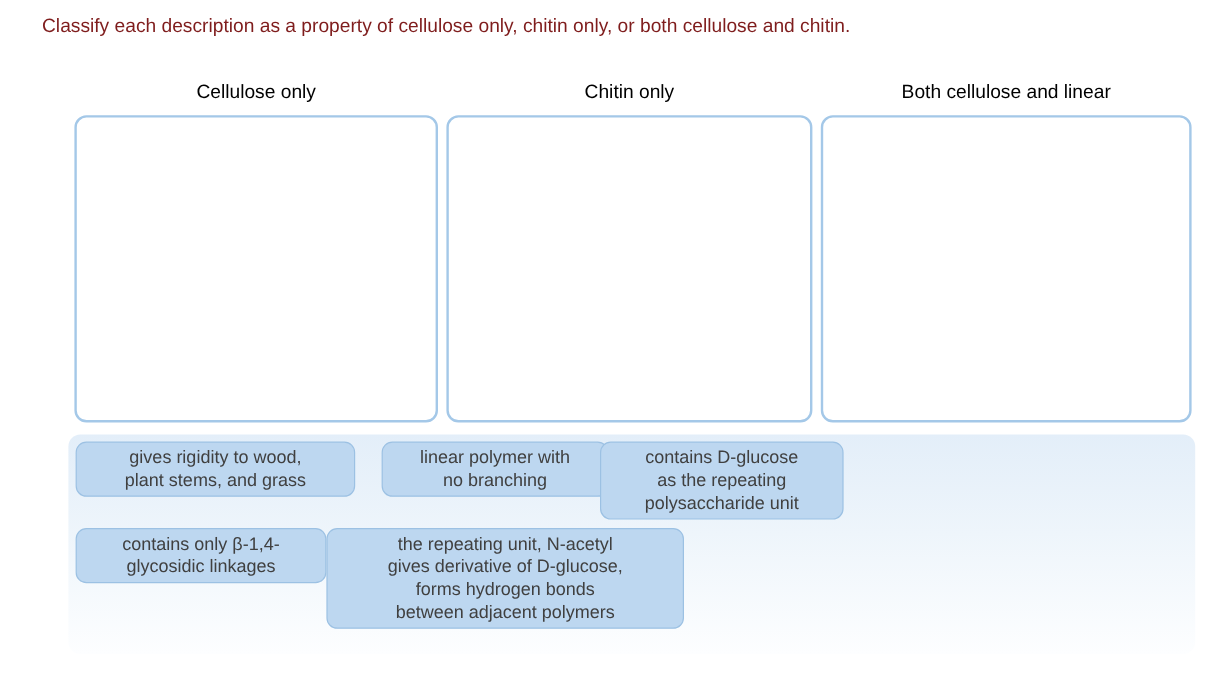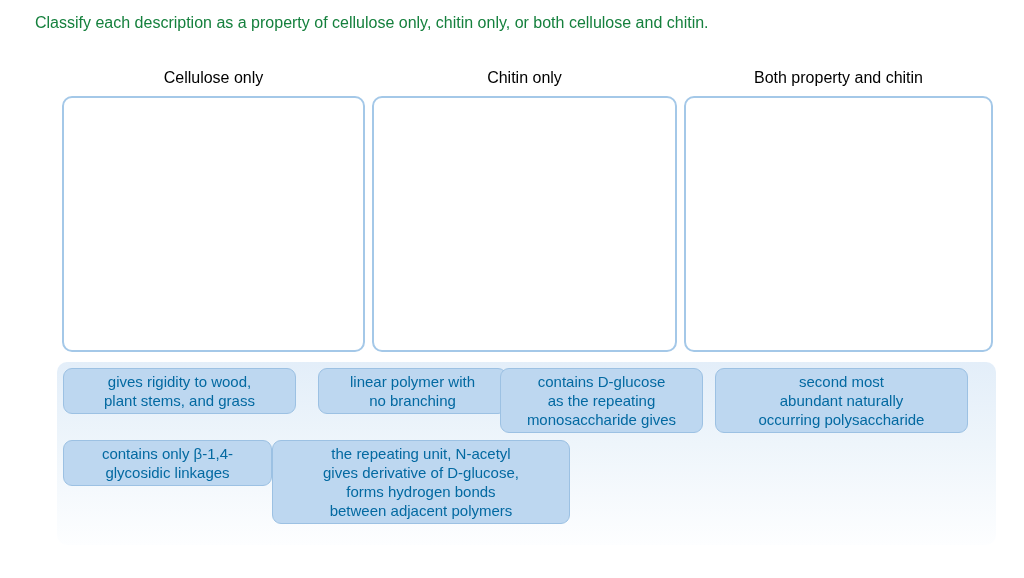--- a/index.html
+++ b/index.html
@@ -16,21 +16,21 @@
     color: #000;
   }
   .stage { position: absolute; inset: 0; }
 
   .title {
     position: absolute;
     left: 35px;
     top: 13px;
     font-size: 16px;
     line-height: 20px;
-    color: #15803d;
+    color: #7f1d1d;
   }
 
   .col-header {
     position: absolute;
     top: 68px;
     font-size: 16px;
     line-height: 20px;
     text-align: center;
     color: #000;
   }
@@ -69,57 +69,54 @@
     position: absolute;
     box-sizing: border-box;
     background: var(--chip_fill, #bdd7f0);
     border: 1px solid var(--chip_border, #9cc1e3);
     border-radius: 9px;
     font-size: 15px;
     line-height: 19px;
     text-align: center;
     padding: 3px 8px;
     white-space: pre-line;
-    color: #0369a1;
+    color: #404040;
     cursor: default;
   }
   .c0 { left: 63px;  top: 368px; width: 233px; }
   .c1 { left: 302px; top: 368px; width: 189px; margin-left: 16px; }
   .c2 { left: 500px; top: 368px; width: 203px; }
   .c3 { left: 715px; top: 368px; width: 253px; }
   .c4 { left: 63px;  top: 440px; width: 209px; }
   .c5 { left: 272px; top: 440px; width: 298px; }
 </style>
 </head>
 <body>
 
 <div class="stage">
 
   <div class="title">Classify each description as a property of cellulose only, chitin only, or both cellulose and chitin.</div>
 
   <div class="col-header h0">Cellulose only</div>
   <div class="col-header h1">Chitin only</div>
-  <div class="col-header h2">Both property and chitin</div>
+  <div class="col-header h2">Both cellulose and linear</div>
 
   <div class="zone z0"></div>
   <div class="zone z1"></div>
   <div class="zone z2"></div>
 
   <div class="tray"></div>
 
   <div class="chip c0">gives rigidity to wood,
 plant stems, and grass</div>
   <div class="chip c1">linear polymer with
 no branching</div>
   <div class="chip c2">contains D-glucose
 as the repeating
-monosaccharide gives</div>
-  <div class="chip c3">second most
-abundant naturally
-occurring polysaccharide</div>
+polysaccharide unit</div>
   <div class="chip c4">contains only β-1,4-
 glycosidic linkages</div>
   <div class="chip c5">the repeating unit, N-acetyl
 gives derivative of D-glucose,
 forms hydrogen bonds
 between adjacent polymers</div>
 
 </div>
 
 </body></html>

